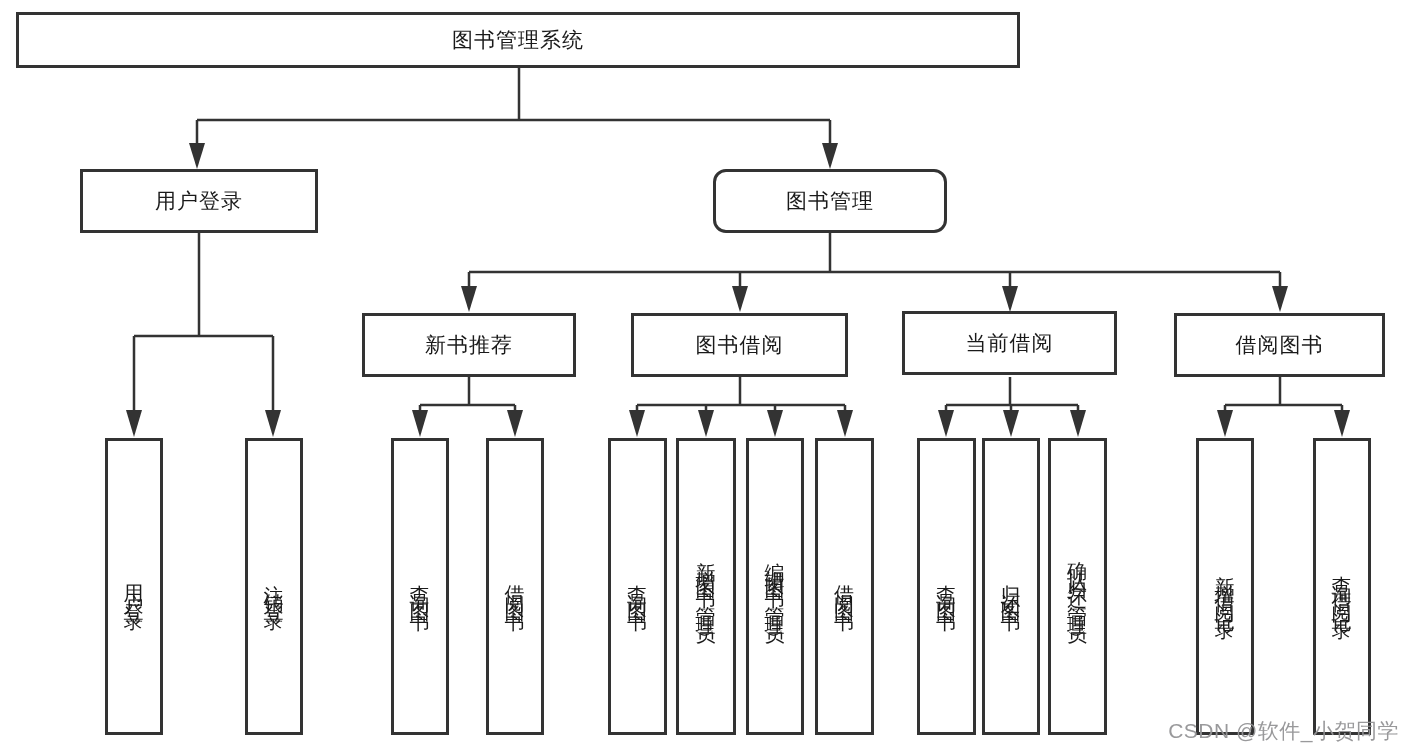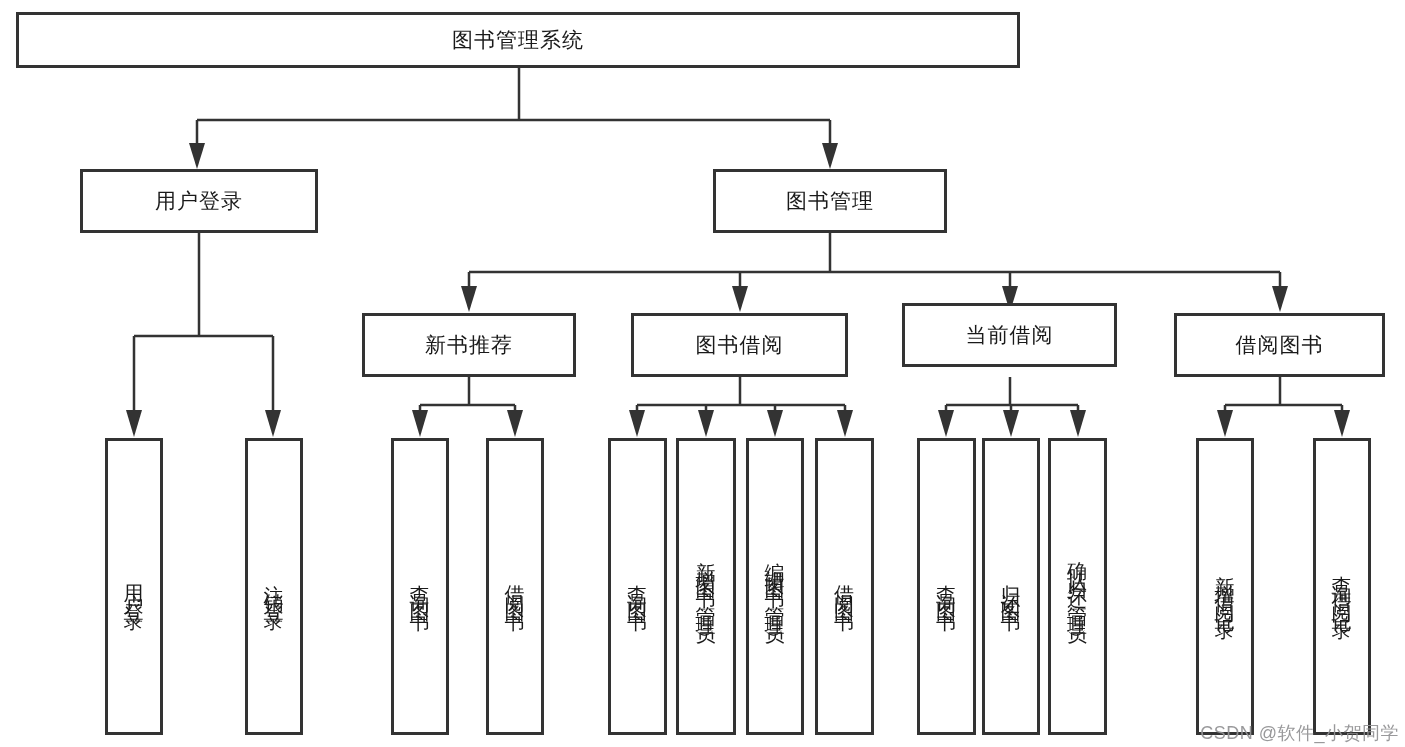--- a/index.html
+++ b/index.html
@@ -40,21 +40,21 @@
     font-size: 20px;
     color: #1a1a1a;
     letter-spacing: 9px;
     line-height: 1;
     white-space: nowrap;
   }
   .watermark {
     position: absolute;
     right: 6px;
     bottom: 2px;
-    font-size: 18px;
+    font-size: 21px;
     color: rgba(148, 148, 150, 0.95);
     z-index: 5;
     white-space: nowrap;
     letter-spacing: 0.5px;
   }
 </style>
 </head>
 <body>
 
 <div class="stage">
@@ -106,31 +106,31 @@
     </g>
   </svg>
 
   <div class="box" style="left:16px; top:12px; width:1004px; height:56px;">
     <span class="hlabel">图书管理系统</span>
   </div>
 
   <div class="box" style="left:80px; top:169px; width:238px; height:64px;">
     <span class="hlabel">用户登录</span>
   </div>
-  <div class="box" style="left:713px; top:169px; width:234px; height:64px;">
+  <div class="box" style="left:713px; top:169px; width:234px; height:64px;border-radius:13px;">
     <span class="hlabel">图书管理</span>
   </div>
 
   <div class="box" style="left:631px; top:313px; width:217px; height:64px;">
     <span class="hlabel">图书借阅</span>
   </div>
   <div class="box" style="left:362px; top:313px; width:214px; height:64px;">
     <span class="hlabel">新书推荐</span>
   </div>
-  <div class="box" style="left:902px; top:303px; width:215px; height:64px;">
+  <div class="box" style="left:902px; top:311px; width:215px; height:64px;">
     <span class="hlabel">当前借阅</span>
   </div>
   <div class="box" style="left:1174px; top:313px; width:211px; height:64px;">
     <span class="hlabel">借阅图书</span>
   </div>
 
   <div class="box" style="left:105px; top:438px; width:58px; height:297px;">
     <span class="vlabel">用户登录</span>
   </div>
   <div class="box" style="left:245px; top:438px; width:58px; height:297px;">

